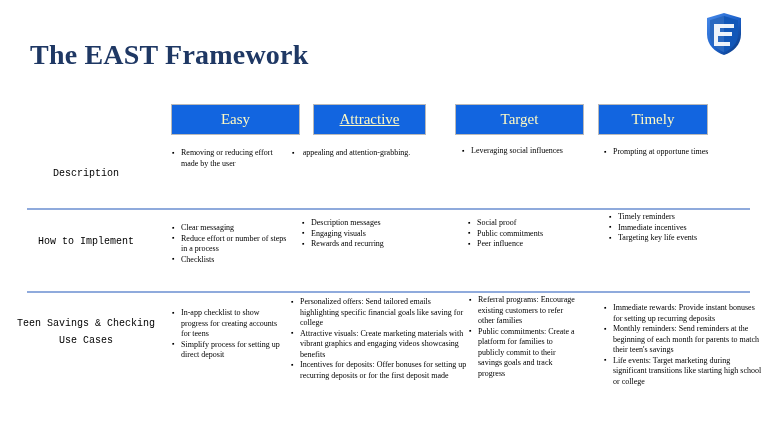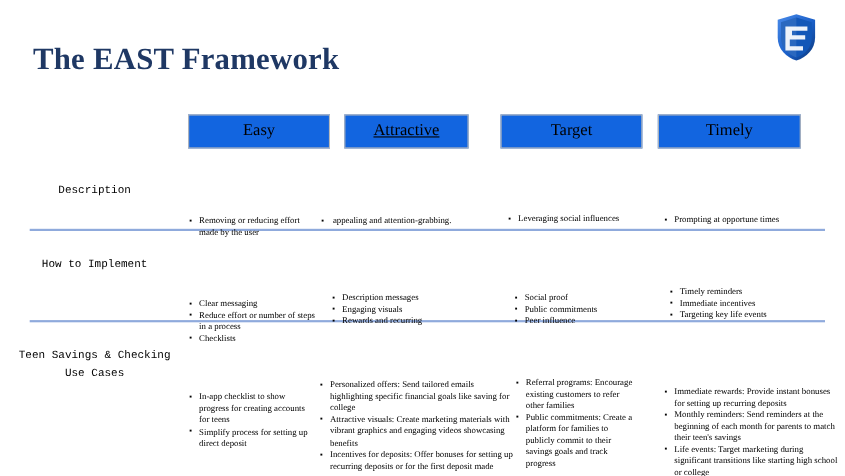--- a/index.html
+++ b/index.html
@@ -38,31 +38,31 @@
   }
 
   
   .col-header {
     position: absolute;
     top: 104px;
     height: 31px;
     background: #1265E0;
     border: 1px solid #b9b9b9;
     box-sizing: border-box;
-    color: #000000;
+    color: #fef9c3;
     font-size: 15px;
     display: flex;
     align-items: center;
     justify-content: center;
     font-family: "Liberation Serif", "DejaVu Serif", serif;
   }
   #col-header-0 { left: 171px; width: 129px; }
   #col-header-1 { left: 313px; width: 113px; text-decoration: underline; }
   #col-header-2 { left: 455px; width: 129px; }
-  #col-header-3 { left: 598px; width: 130px; }
+  #col-header-3 { left: 598px; width: 110px; }
 
   
   .row-divider {
     position: absolute;
     left: 27px;
     width: 723px;
     height: 2px;
     background: #8FAADC;
   }
   #divider-1 { top: 208px; }
@@ -81,21 +81,20 @@
   #row-label-0 { top: 165px; }
   #row-label-1 { top: 233px; }
   #row-label-2 { top: 315px; }
 
   
   .cell {
     position: absolute;
     font-size: 8px;
     line-height: 10.5px;
     font-family: "Liberation Serif", "DejaVu Serif", serif;
-    margin-top: 48px;
   }
   .cell ul {
     margin: 0;
     padding: 0;
     list-style: none;
   }
   .cell li {
     position: relative;
     padding-left: 9px;
     margin-bottom: 0px;

